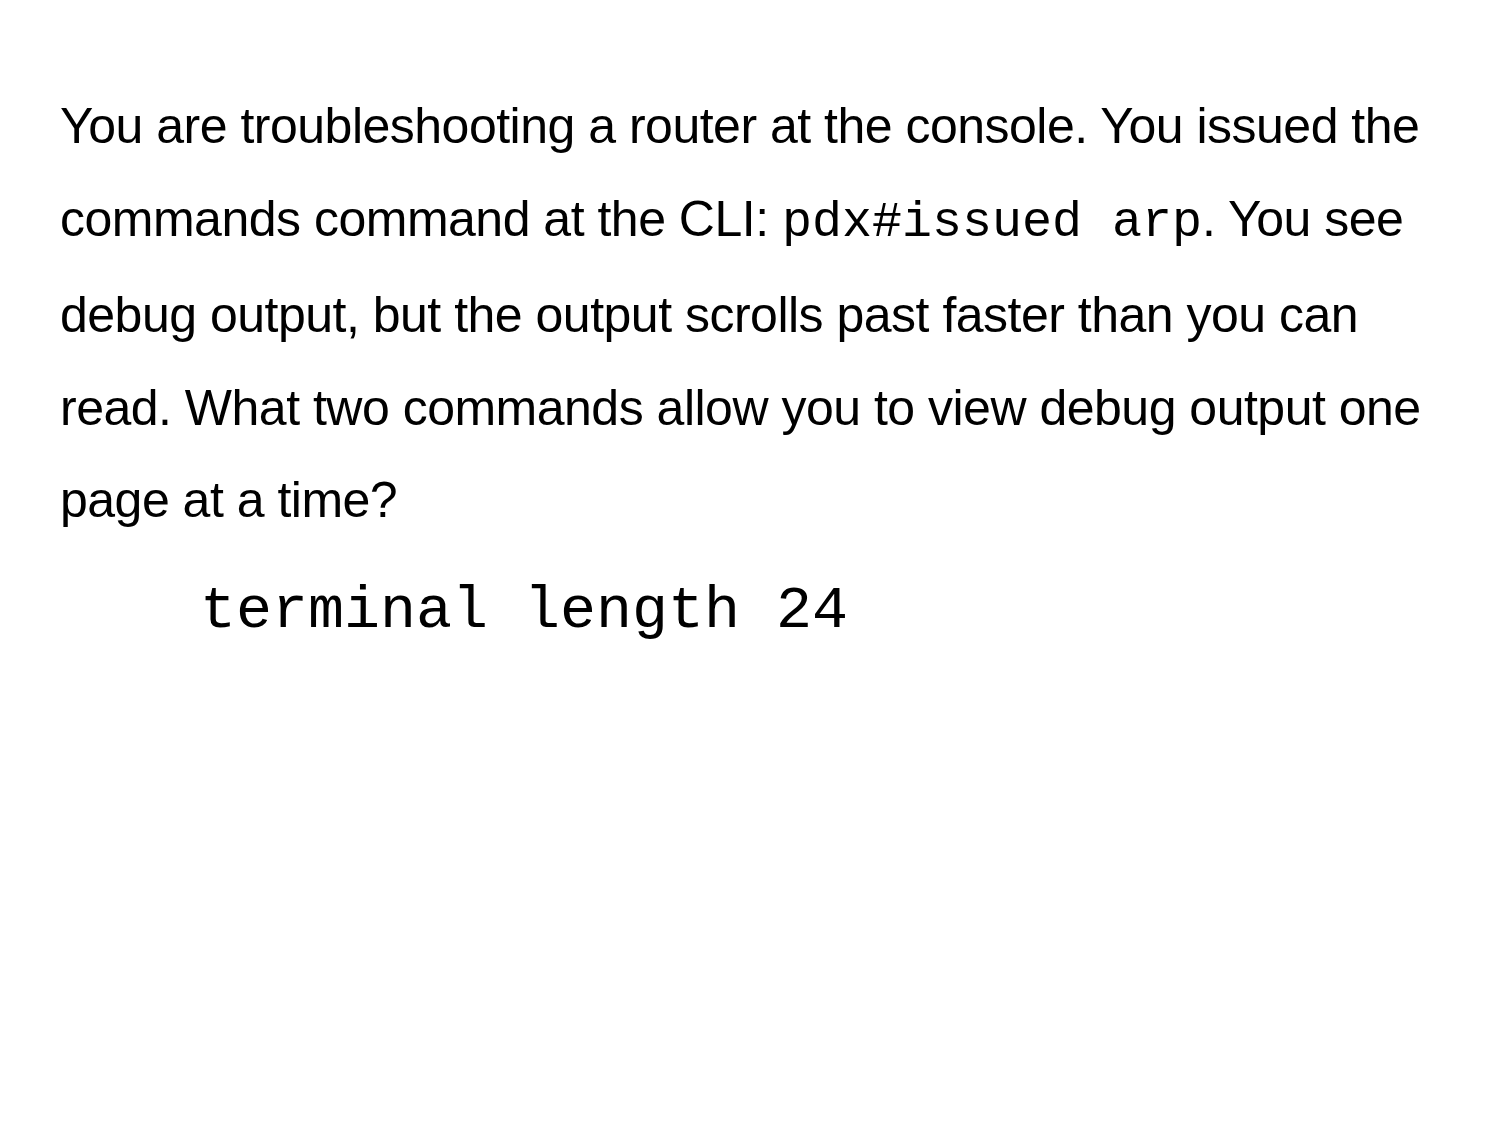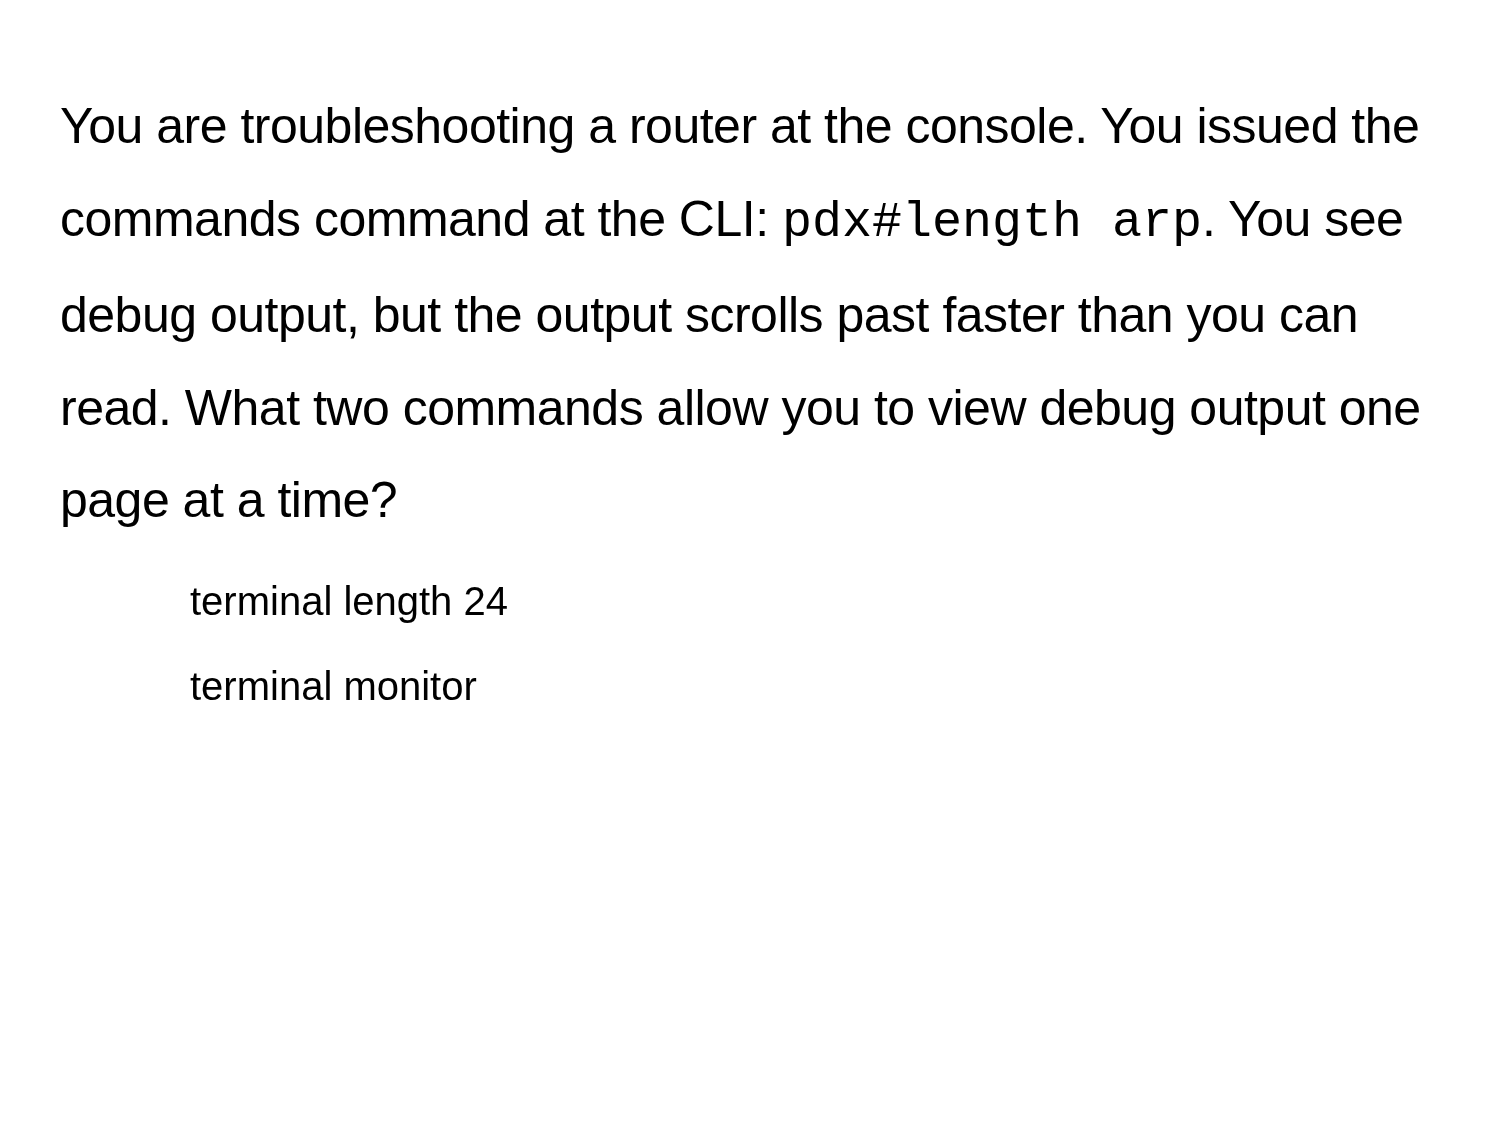--- a/index.html
+++ b/index.html
@@ -24,30 +24,30 @@
     .mono {
       font-family: "Courier New", Courier, monospace;
       font-size: 50px;
       letter-spacing: 0;
     }
     .options {
       margin-top: 34px;
       padding-left: 130px;
     }
     .option {
-      font-family: Liberation Sans, sans-serif;
-      font-size: 40px;
+      font-family: Liberation Mono, monospace;
+      font-size: 60px;
       line-height: 1.0;
       margin-bottom: 45px;
       letter-spacing: 0;
+      margin-left: 10px;
     }
   </style>
 </head>
 <body>
 
 <div class="question-text">
-  <span>You are troubleshooting a router at the console. You issued the commands command at the CLI: </span><span class="mono">pdx#length arp</span><span>. You see debug output, but the output scrolls past faster than you can read. What two commands allow you to view debug output one page at a time?</span>
+  <span>You are troubleshooting a router at the console. You issued the commands command at the CLI: </span><span class="mono">pdx#issued arp</span><span>. You see debug output, but the output scrolls past faster than you can read. What two commands allow you to view debug output one page at a time?</span>
 </div>
 
 <div class="options">
   <div class="option">terminal length 24</div>
-  <div class="option">terminal monitor</div>
 </div>
 
 </body></html>

